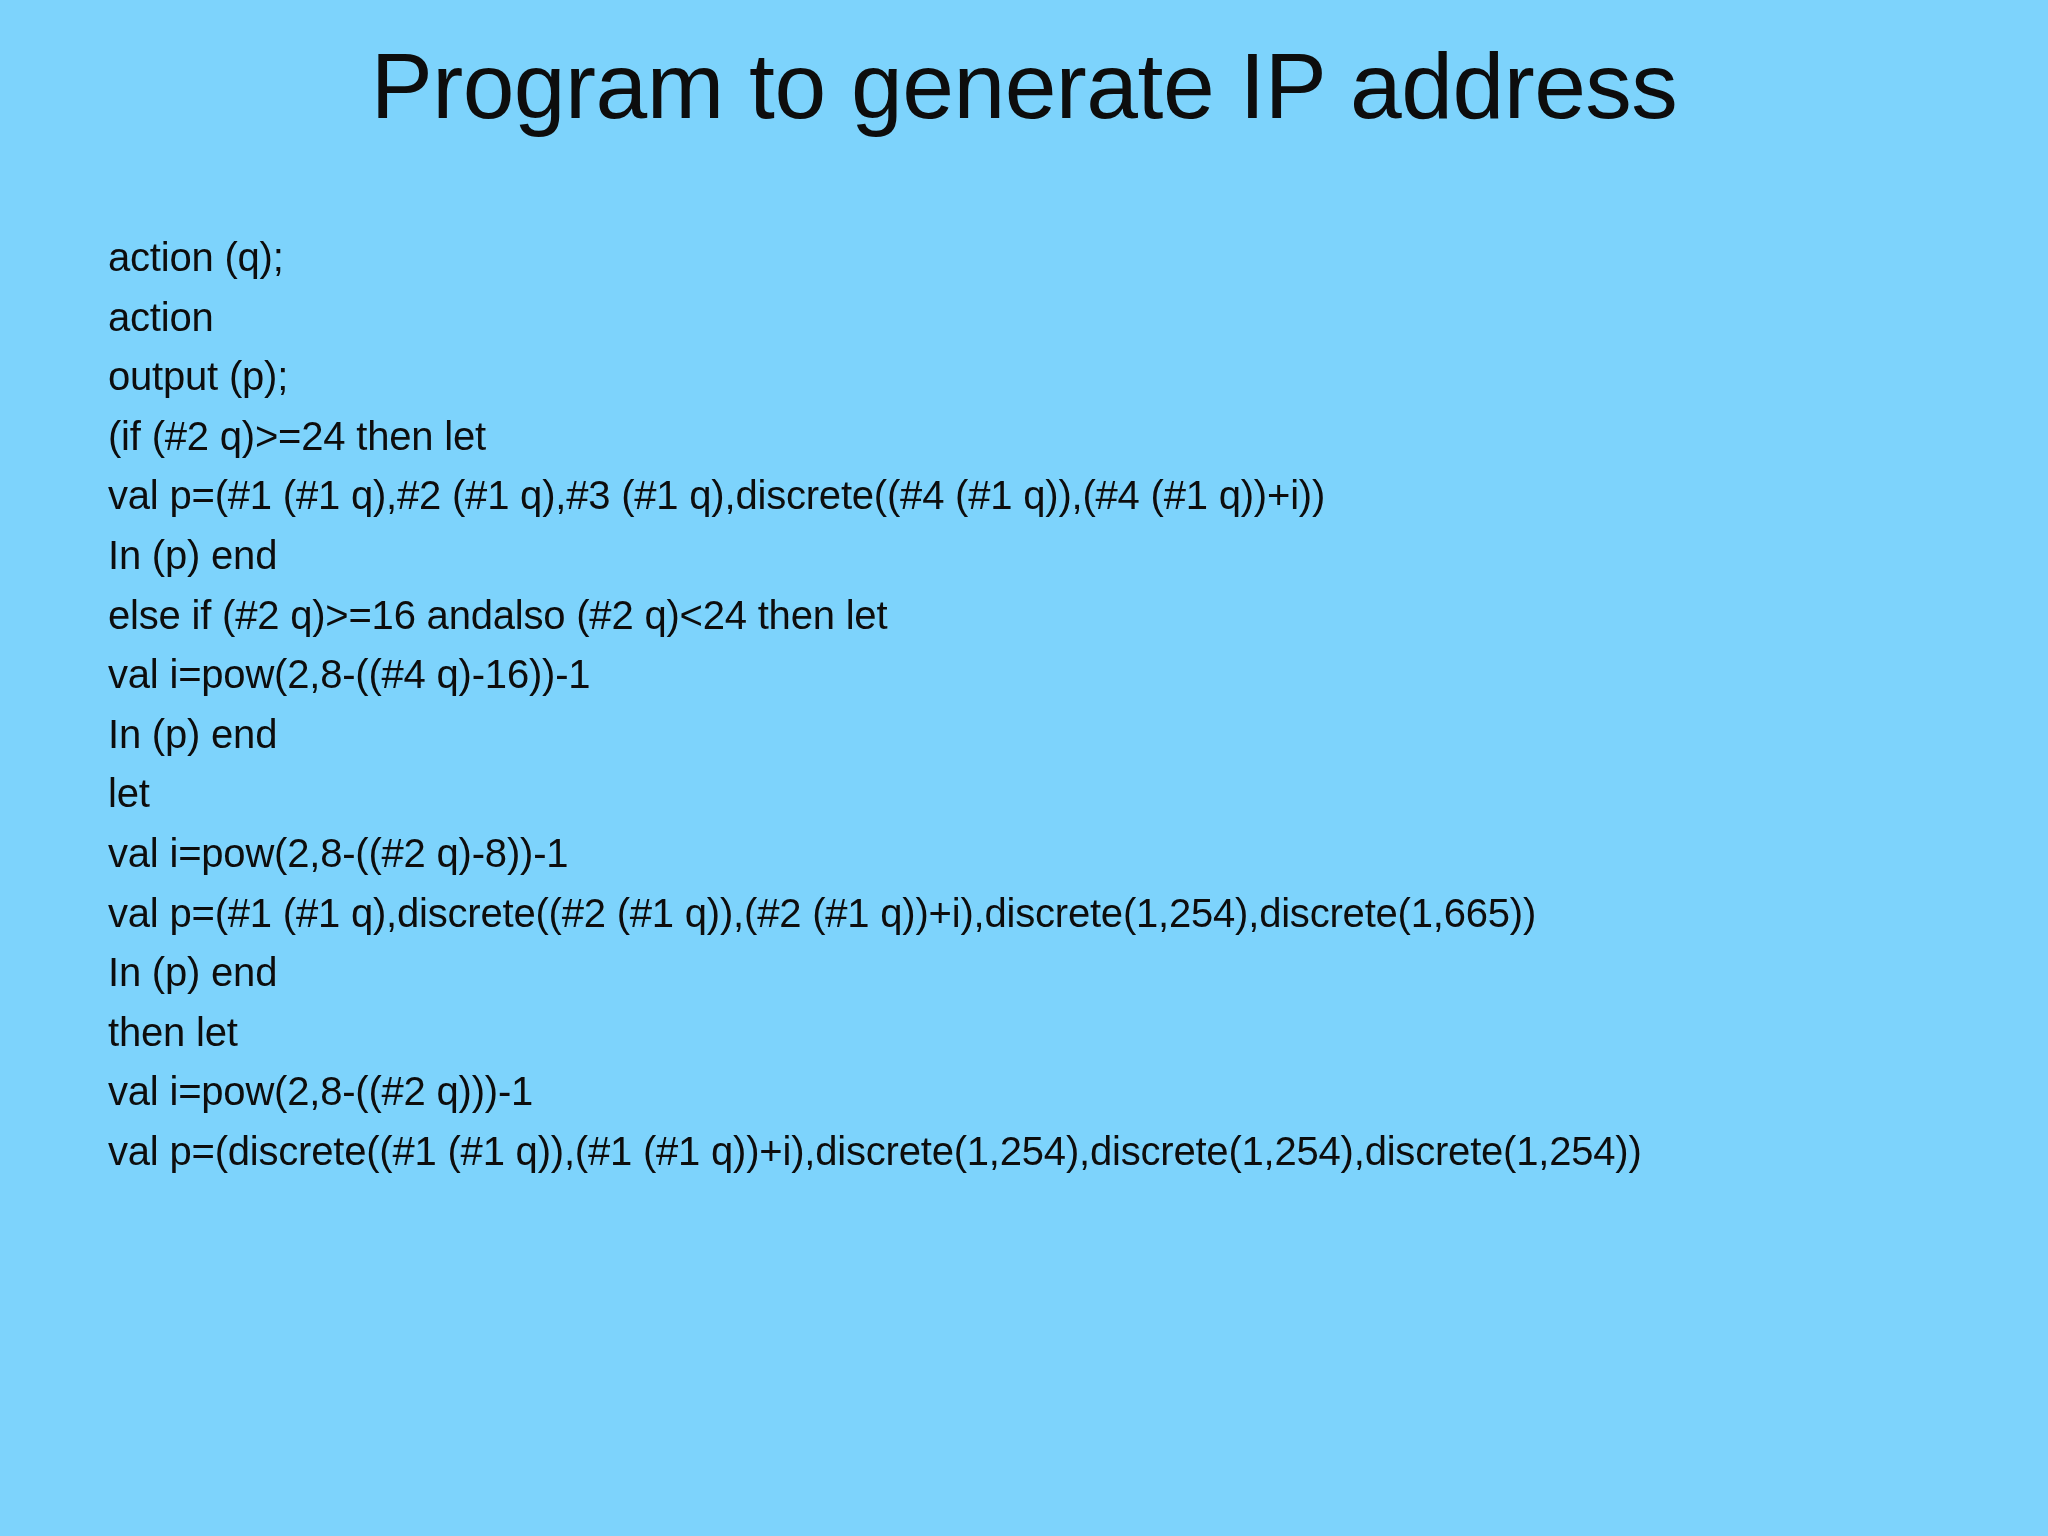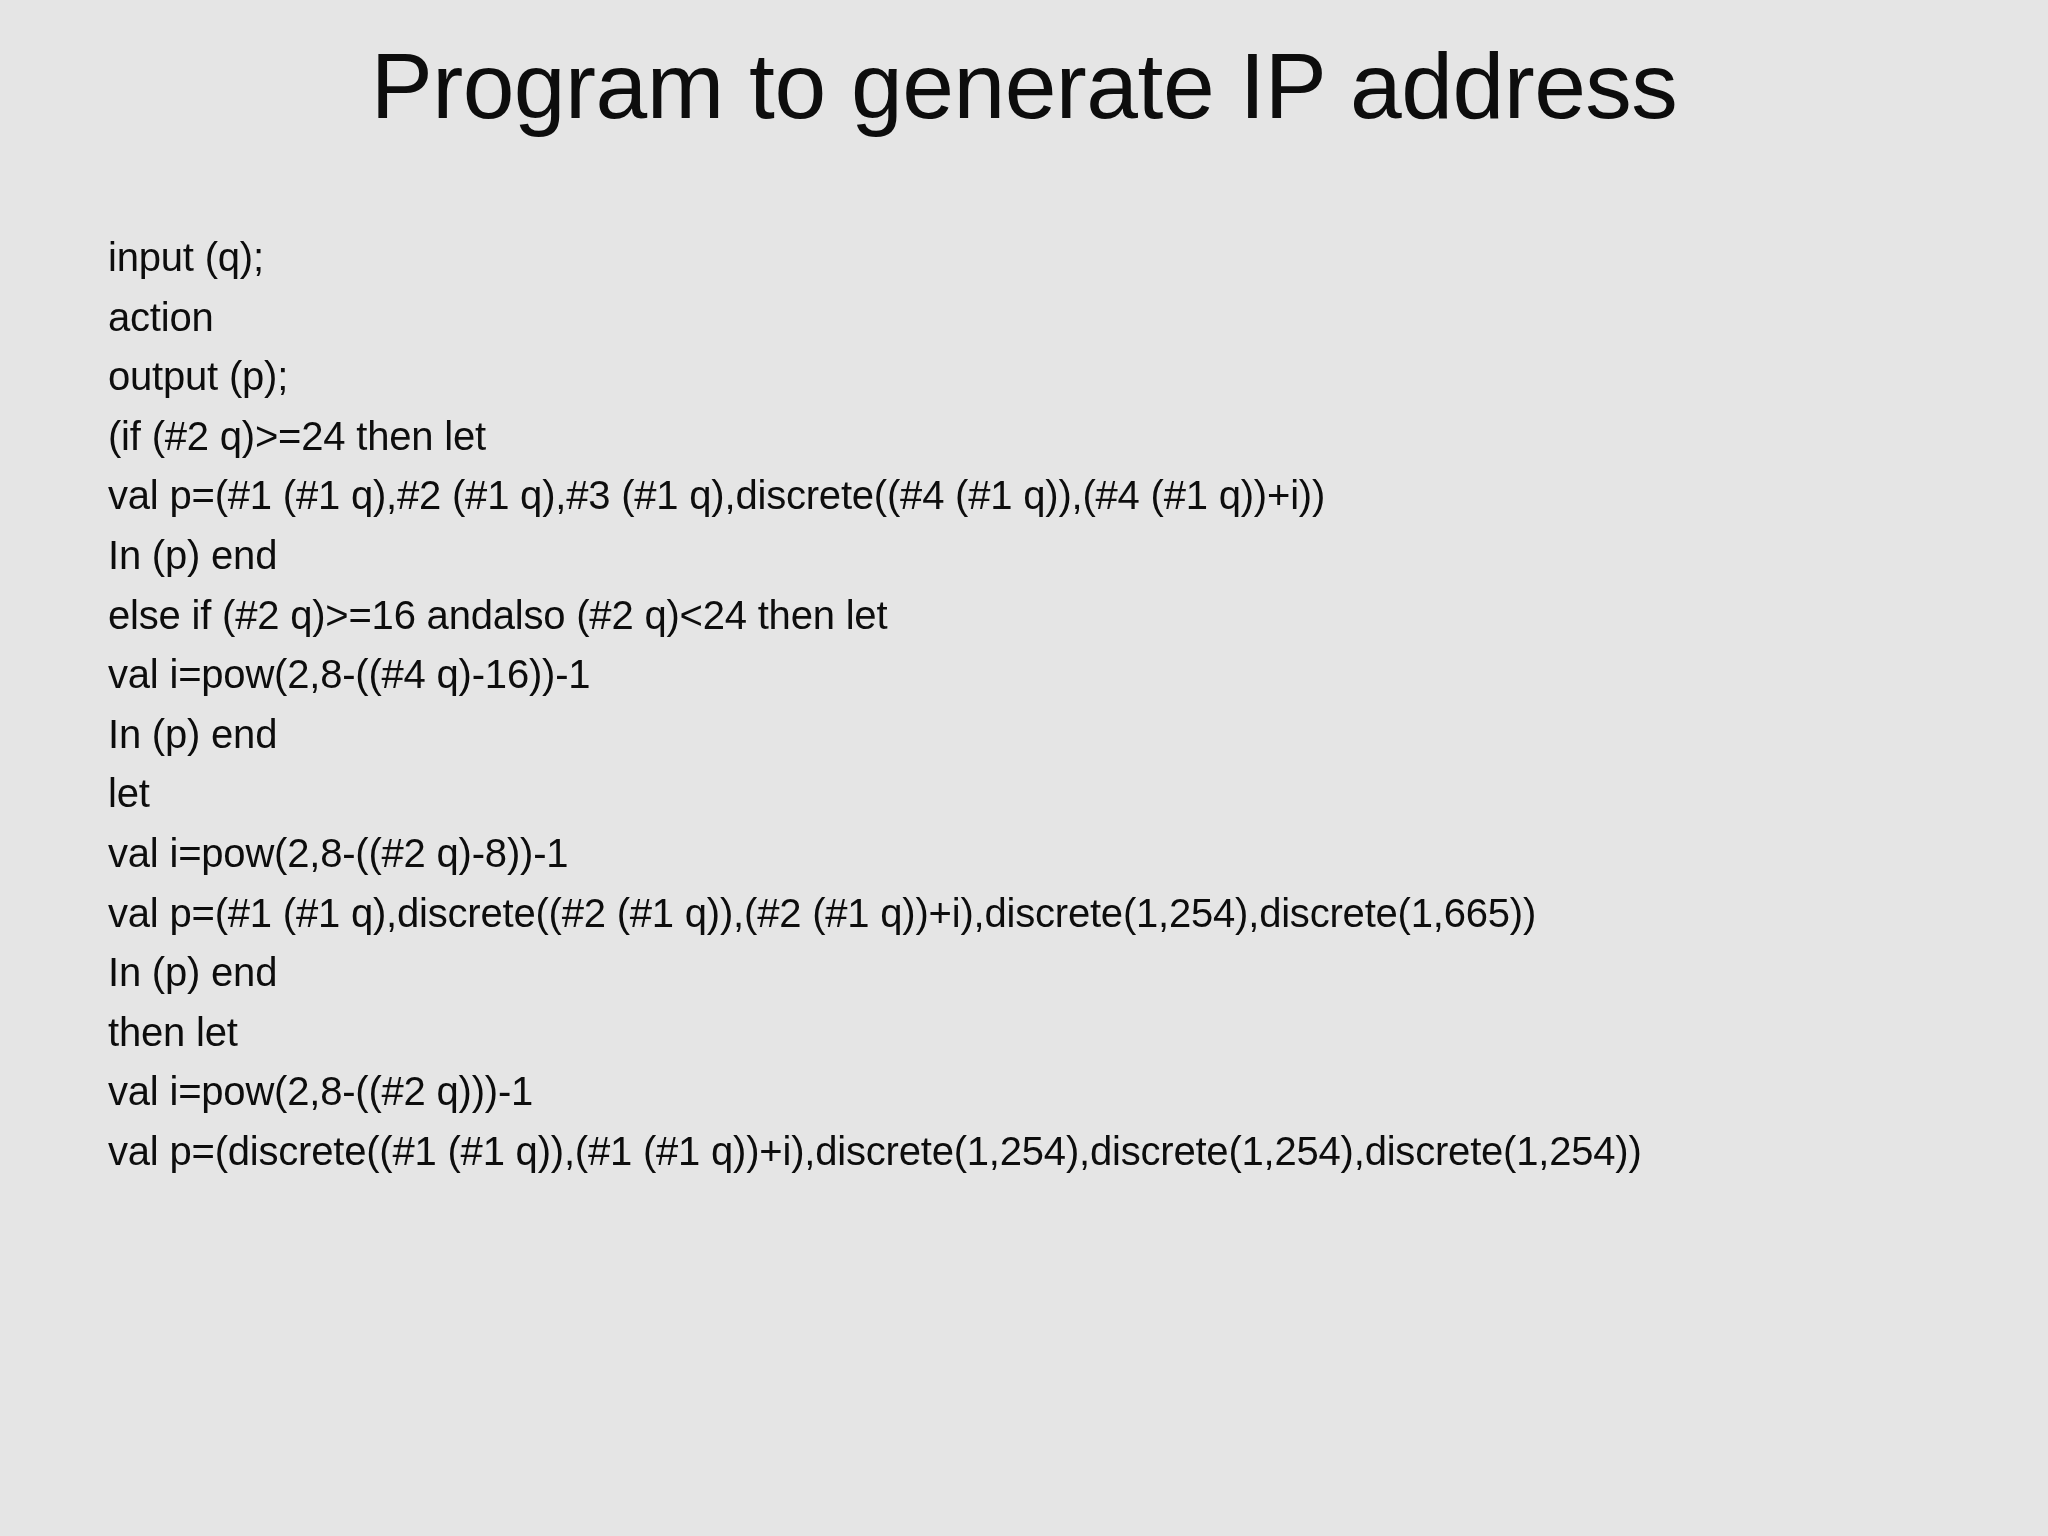--- a/index.html
+++ b/index.html
@@ -12,21 +12,21 @@
     height: 1536px;
     overflow: hidden;
     font-family: "Liberation Sans", sans-serif;
     color: #000000;
   }
 
   .slide {
     position: relative;
     width: 2048px;
     height: 1536px;
-    background: #e5e5e5;
+    background: #7dd3fc;
     box-sizing: border-box;
     padding-left: 8px;
   }
 
   .slide-title {
     position: absolute;
     left: 0;
     top: 36px;
     width: 2048px;
     text-align: center;
@@ -55,21 +55,21 @@
   }
 </style>
 </head>
 <body>
 
 <div class="slide">
 
   <div class="slide-title">Program to generate IP address</div>
 
   <div class="code-body">
-    <div class="code-line">input (q);</div>
+    <div class="code-line">action (q);</div>
     <div class="code-line">action</div>
     <div class="code-line">output (p);</div>
     <div class="code-line">(if (#2 q)&gt;=24 then let</div>
     <div class="code-line">val p=(#1 (#1 q),#2 (#1 q),#3 (#1 q),discrete((#4 (#1 q)),(#4 (#1 q))+i))</div>
     <div class="code-line">In (p) end</div>
     <div class="code-line">else if (#2 q)&gt;=16 andalso (#2 q)&lt;24 then let</div>
     <div class="code-line">val i=pow(2,8-((#4 q)-16))-1</div>
     <div class="code-line">In (p) end</div>
     <div class="code-line">let</div>
     <div class="code-line">val i=pow(2,8-((#2 q)-8))-1</div>

